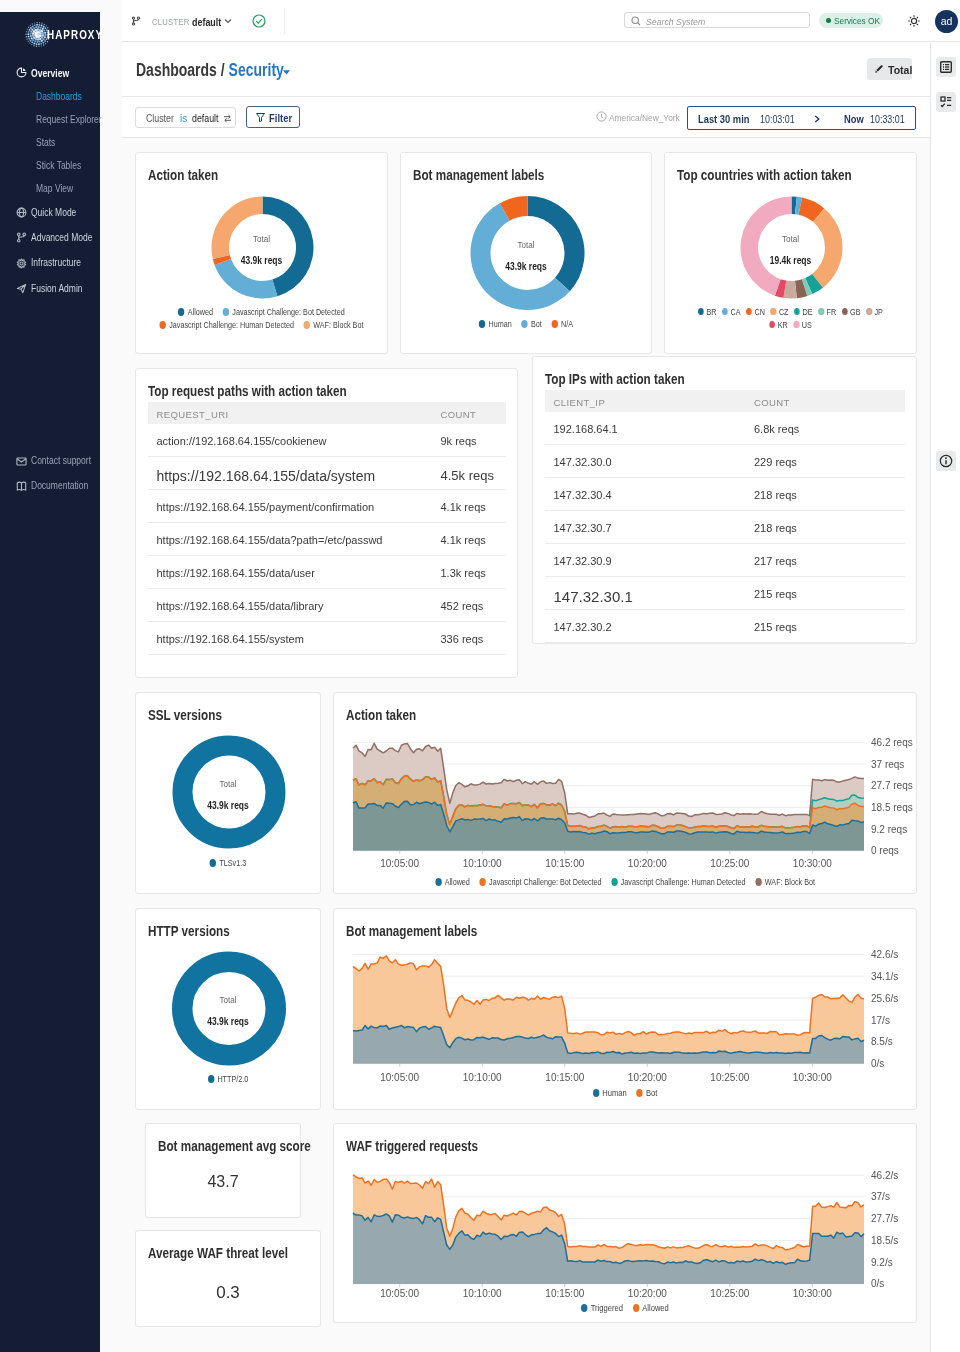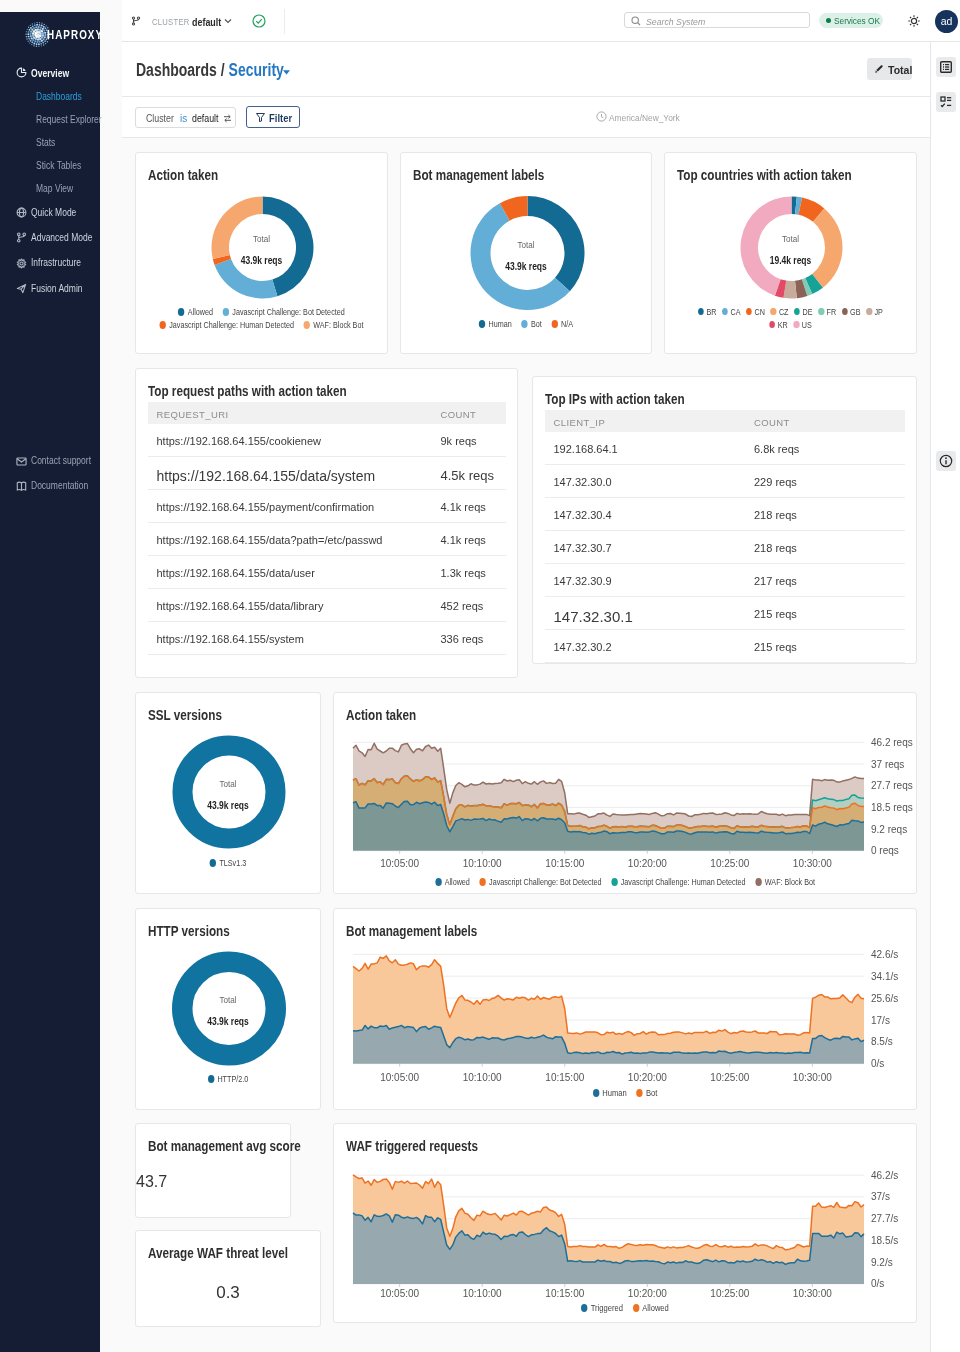--- a/index.html
+++ b/index.html
@@ -277,20 +277,29 @@
 <svg class="abs" style="left:9px;top:6px" width="9" height="9" viewBox="0 0 9 9">
         <path d="M0.5 0.5 L8.5 0.5 L5.5 4.5 L5.5 8 L3.5 8.5 L3.5 4.5 Z" fill="none" stroke="#1d3a5f" stroke-width="1"></path>
       </svg>
 <span class="abs" style="left:22px;top:5px;font-size:10.5px;font-weight:bold;color:#1d3a5f;transform:scaleX(.9);transform-origin:left top">Filter</span>
     </div>
 <svg class="abs" style="left:474px;top:13.5px" width="11" height="11" viewBox="0 0 11 11">
       <circle cx="5.5" cy="5.5" r="4.6" fill="none" stroke="#a9a9a9" stroke-width="1"></circle>
       <path d="M5.5 3 L5.5 5.8 L7.4 6.8" fill="none" stroke="#a9a9a9" stroke-width="1"></path>
     </svg>
 <div class="abs" style="left:487px;top:15px;font-size:9.5px;color:#a3a3a3;white-space:nowrap;transform:scaleX(.88);transform-origin:left top">America/New_York</div>
+<div class="abs" style="left:564.5px;top:9px;width:229px;height:23.5px;border:1px solid #30507f;border-radius:2px;background:#fff">
+<span class="abs" style="left:10px;top:5.5px;font-size:11px;font-weight:bold;color:#1d3557;white-space:nowrap;transform:scaleX(.85);transform-origin:left top">Last 30 min</span>
+<span class="abs" style="left:72px;top:6px;font-size:10.5px;color:#1d3557;transform:scaleX(.85);transform-origin:left top">10:03:01</span>
+<svg class="abs" style="left:126px;top:8px" width="6" height="8" viewBox="0 0 6 8">
+        <path d="M1.2 1 L4.8 4 L1.2 7" fill="none" stroke="#1d3557" stroke-width="1.3"></path>
+      </svg>
+<span class="abs" style="left:156px;top:5.5px;font-size:11px;font-weight:bold;color:#1d3557;transform:scaleX(.85);transform-origin:left top">Now</span>
+<span class="abs" style="left:182px;top:6px;font-size:10.5px;color:#1d3557;transform:scaleX(.85);transform-origin:left top">10:33:01</span>
+    </div>
 </div>
 <div class="card" style="left:135px;top:152px;width:253px;height:202px">
     <div class="ctitle">Action taken</div>
     <svg class="abs" style="left:0;top:0" width="253" height="200">
       <path d="M126.50,43.50 A51,51 0 0 1 141.41,143.27 L136.29,126.54 A33.5,33.5 0 0 0 126.50,61.00 Z" fill="#136a92"></path>
       <path d="M141.41,143.27 A51,51 0 0 1 78.58,111.94 L95.02,105.96 A33.5,33.5 0 0 0 136.29,126.54 Z" fill="#63aed6"></path>
       <path d="M78.58,111.94 A51,51 0 0 1 76.81,105.97 L93.86,102.04 A33.5,33.5 0 0 0 95.02,105.96 Z" fill="#f1661f"></path>
       <path d="M76.81,105.97 A51,51 0 0 1 126.50,43.50 L126.50,61.00 A33.5,33.5 0 0 0 93.86,102.04 Z" fill="#f6a76e"></path>
     </svg>
     <div class="dlab" style="left:0;right:0;top:80px">Total</div>
@@ -400,42 +409,42 @@
         <span style="font-size:9px">US</span>
       </span>
     </div>
   </div>
 <div class="card" style="left:135px;top:368px;width:383px;height:310px">
     <div class="ctitle">Top request paths with action taken</div>
     <div class="abs" style="left:11.5px;top:33px;right:11.5px;height:21.5px;background:#f1f1f2"></div>
     <div class="abs" style="left:20.5px;top:39.5px;font-size:9.5px;color:#8c8c8c;letter-spacing:.4px">REQUEST_URI</div>
     <div class="abs" style="left:304.5px;top:39.5px;font-size:9.5px;color:#8c8c8c;letter-spacing:.4px">COUNT</div>
     <div class="abs" style="left:11.5px;right:11.5px;top:54.5px;height:33px;border-bottom:1px solid #ececec"></div>
-    <div class="abs" style="left:20.5px;top:65.5px;font-size:11px;color:#3a3a3a">https://192.168.64.155/cookienew</div>
+    <div class="abs" style="left:20.5px;top:65.5px;font-size:11px;color:#3a3a3a">action://192.168.64.155/cookienew</div>
     <div class="abs" style="left:304.5px;top:65.5px;font-size:11px;color:#3a3a3a">9k reqs</div>
     <div class="abs" style="left:11.5px;right:11.5px;top:87.5px;height:33px;border-bottom:1px solid #ececec"></div>
     <div class="abs" style="left:20.5px;top:98.5px;font-size:14px;color:#3a3a3a">https://192.168.64.155/data/system</div>
     <div class="abs" style="left:304.5px;top:98.5px;font-size:13px;color:#3a3a3a">4.5k reqs</div>
     <div class="abs" style="left:11.5px;right:11.5px;top:120.5px;height:33px;border-bottom:1px solid #ececec"></div>
     <div class="abs" style="left:20.5px;top:131.5px;font-size:11px;color:#3a3a3a">https://192.168.64.155/payment/confirmation</div>
     <div class="abs" style="left:304.5px;top:131.5px;font-size:11px;color:#3a3a3a">4.1k reqs</div>
     <div class="abs" style="left:11.5px;right:11.5px;top:153.5px;height:33px;border-bottom:1px solid #ececec"></div>
     <div class="abs" style="left:20.5px;top:164.5px;font-size:11px;color:#3a3a3a">https://192.168.64.155/data?path=/etc/passwd</div>
     <div class="abs" style="left:304.5px;top:164.5px;font-size:11px;color:#3a3a3a">4.1k reqs</div>
     <div class="abs" style="left:11.5px;right:11.5px;top:186.5px;height:33px;border-bottom:1px solid #ececec"></div>
     <div class="abs" style="left:20.5px;top:197.5px;font-size:11px;color:#3a3a3a">https://192.168.64.155/data/user</div>
     <div class="abs" style="left:304.5px;top:197.5px;font-size:11px;color:#3a3a3a">1.3k reqs</div>
     <div class="abs" style="left:11.5px;right:11.5px;top:219.5px;height:33px;border-bottom:1px solid #ececec"></div>
     <div class="abs" style="left:20.5px;top:230.5px;font-size:11px;color:#3a3a3a">https://192.168.64.155/data/library</div>
     <div class="abs" style="left:304.5px;top:230.5px;font-size:11px;color:#3a3a3a">452 reqs</div>
     <div class="abs" style="left:11.5px;right:11.5px;top:252.5px;height:33px;border-bottom:1px solid #ececec"></div>
     <div class="abs" style="left:20.5px;top:263.5px;font-size:11px;color:#3a3a3a">https://192.168.64.155/system</div>
     <div class="abs" style="left:304.5px;top:263.5px;font-size:11px;color:#3a3a3a">336 reqs</div>
   </div>
-<div class="card" style="left:532px;top:376px;width:385px;height:288px">
+<div class="card" style="left:532px;top:356px;width:385px;height:288px">
     <div class="ctitle">Top IPs with action taken</div>
     <div class="abs" style="left:11.5px;top:33px;right:11.5px;height:21.5px;background:#f1f1f2"></div>
     <div class="abs" style="left:20.5px;top:39.5px;font-size:9.5px;color:#8c8c8c;letter-spacing:.4px">CLIENT_IP</div>
     <div class="abs" style="left:221px;top:39.5px;font-size:9.5px;color:#8c8c8c;letter-spacing:.4px">COUNT</div>
     <div class="abs" style="left:11.5px;right:11.5px;top:54.5px;height:33px;border-bottom:1px solid #ececec"></div>
     <div class="abs" style="left:20.5px;top:65.5px;font-size:11px;color:#3a3a3a">192.168.64.1</div>
     <div class="abs" style="left:221px;top:65.5px;font-size:11px;color:#3a3a3a">6.8k reqs</div>
     <div class="abs" style="left:11.5px;right:11.5px;top:87.5px;height:33px;border-bottom:1px solid #ececec"></div>
     <div class="abs" style="left:20.5px;top:98.5px;font-size:11px;color:#3a3a3a">147.32.30.0</div>
     <div class="abs" style="left:221px;top:98.5px;font-size:11px;color:#3a3a3a">229 reqs</div>
@@ -574,23 +583,23 @@
       <span class="li">
         <span class="ld" style="background:#1d6f99"></span>
         <span style="font-size:9.5px">Human</span>
       </span>
       <span class="li">
         <span class="ld" style="background:#ee7221"></span>
         <span style="font-size:9.5px">Bot</span>
       </span>
     </div>
   </div>
-<div class="card" style="left:135px;top:1123px;width:156px;height:95px">
+<div class="card" style="left:145px;top:1123px;width:156px;height:95px">
     <div class="ctitle">Bot management avg score</div>
-    <div class="abs" style="left:0;right:0;top:49px;font-size:16px;color:#333">43.7</div>
+    <div class="abs" style="left:0;right:0;top:49px;text-align:center;font-size:16px;color:#333">43.7</div>
   </div>
 <div class="card" style="left:135px;top:1230px;width:186px;height:97px">
     <div class="ctitle">Average WAF threat level</div>
     <div class="abs" style="left:0;right:0;top:52px;text-align:center;font-size:17px;color:#333">0.3</div>
   </div>
 <div class="card" style="left:333px;top:1123px;width:584px;height:200px">
     <div class="ctitle">WAF triggered requests</div>
     <svg class="abs" style="left:0;top:0" width="584" height="200">
       <line x1="19" y1="51.2" x2="530" y2="51.2" stroke="#ececec" stroke-width="1"></line>
       <text x="537" y="54.7" font-size="10" fill="#555">46.2/s</text>

